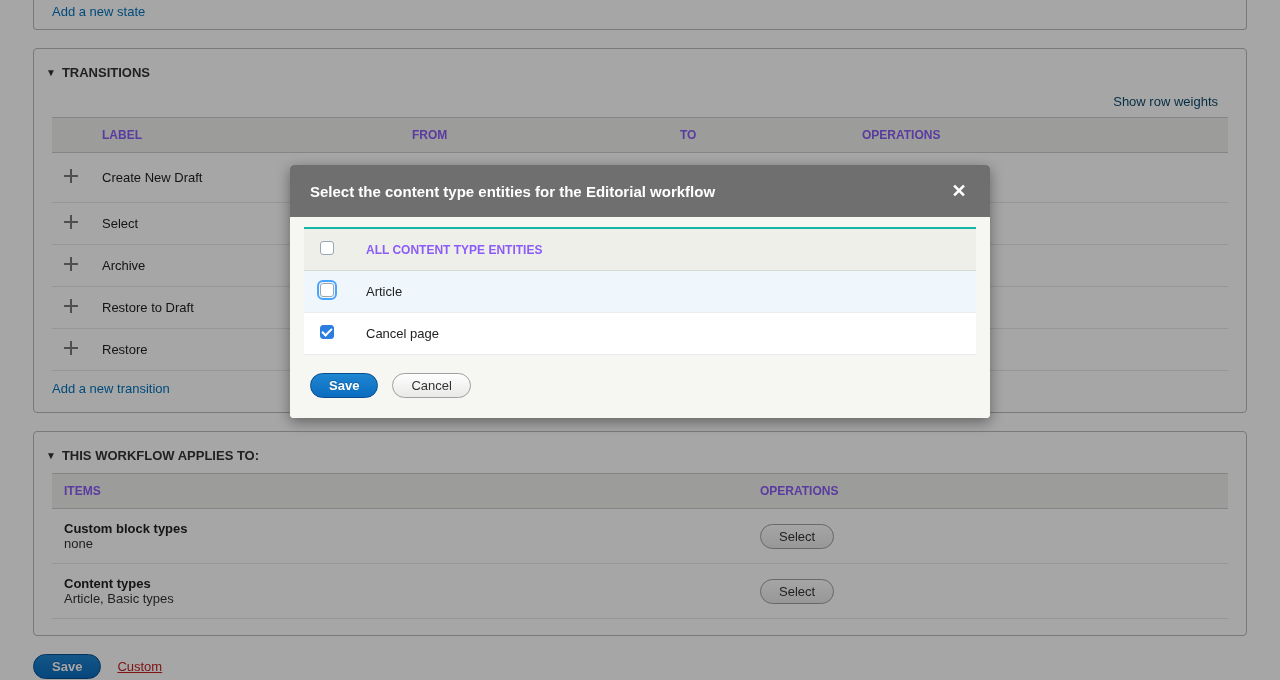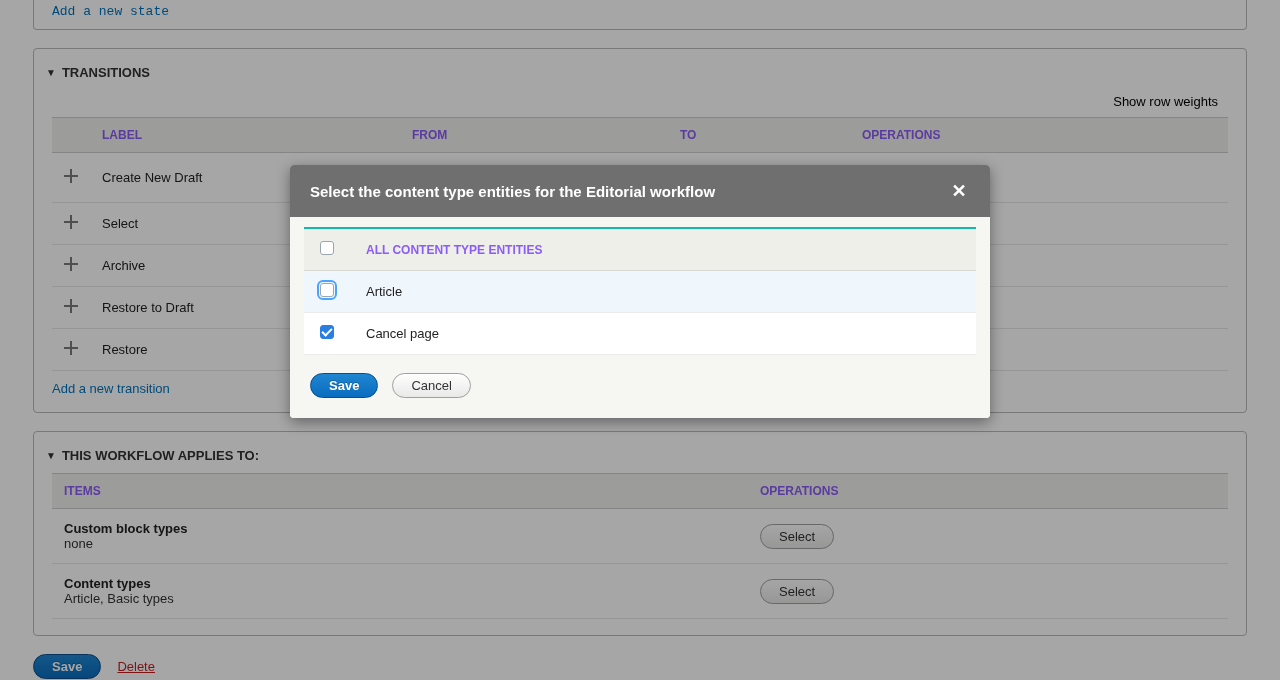--- a/index.html
+++ b/index.html
@@ -24,38 +24,37 @@
     padding: 10px 18px 16px 18px;
     background: #fff;
   }
   .panel-top {
     border: 1px solid #bbb;
     border-top: none;
     border-radius: 0 0 4px 4px;
     margin-bottom: 18px;
     padding: 4px 18px 10px 18px;
     background: #fff;
-    font-family: Liberation Mono, monospace;
   }
   .panel-title {
     font-weight: bold;
     color: #333;
     text-transform: uppercase;
     font-size: 13px;
     margin: 6px 0 10px -6px;
     display: flex;
     align-items: center;
   }
   .panel-title .tri {
     font-size: 10px;
     margin-right: 6px;
   }
   .row-weights {
     text-align: right;
-    color: #000000;
+    color: #0c4a6e;
     cursor: pointer;
     padding: 4px 10px 8px 0;
   }
 
   table { width: 100%; border-collapse: collapse; }
   th {
     text-align: left;
     font-weight: bold;
     text-transform: uppercase;
     font-size: 12px;
@@ -318,21 +317,21 @@
             <div class="applies-item-sub">Article, Basic types</div>
           </td>
           <td><span class="btn">Select</span></td>
         </tr>
       </tbody>
     </table>
   </div>
 
   <div class="page-actions">
     <span class="btn btn-primary">Save</span>
-    <span class="btn-danger-link">Delete</span>
+    <span class="btn-danger-link">Custom</span>
   </div>
 
 </div>
 
 <div class="overlay"></div>
 
 <div class="modal">
   <div class="modal-header">
     <span>Select the content type entities for the Editorial workflow</span>
     <span class="modal-close">✕</span>

